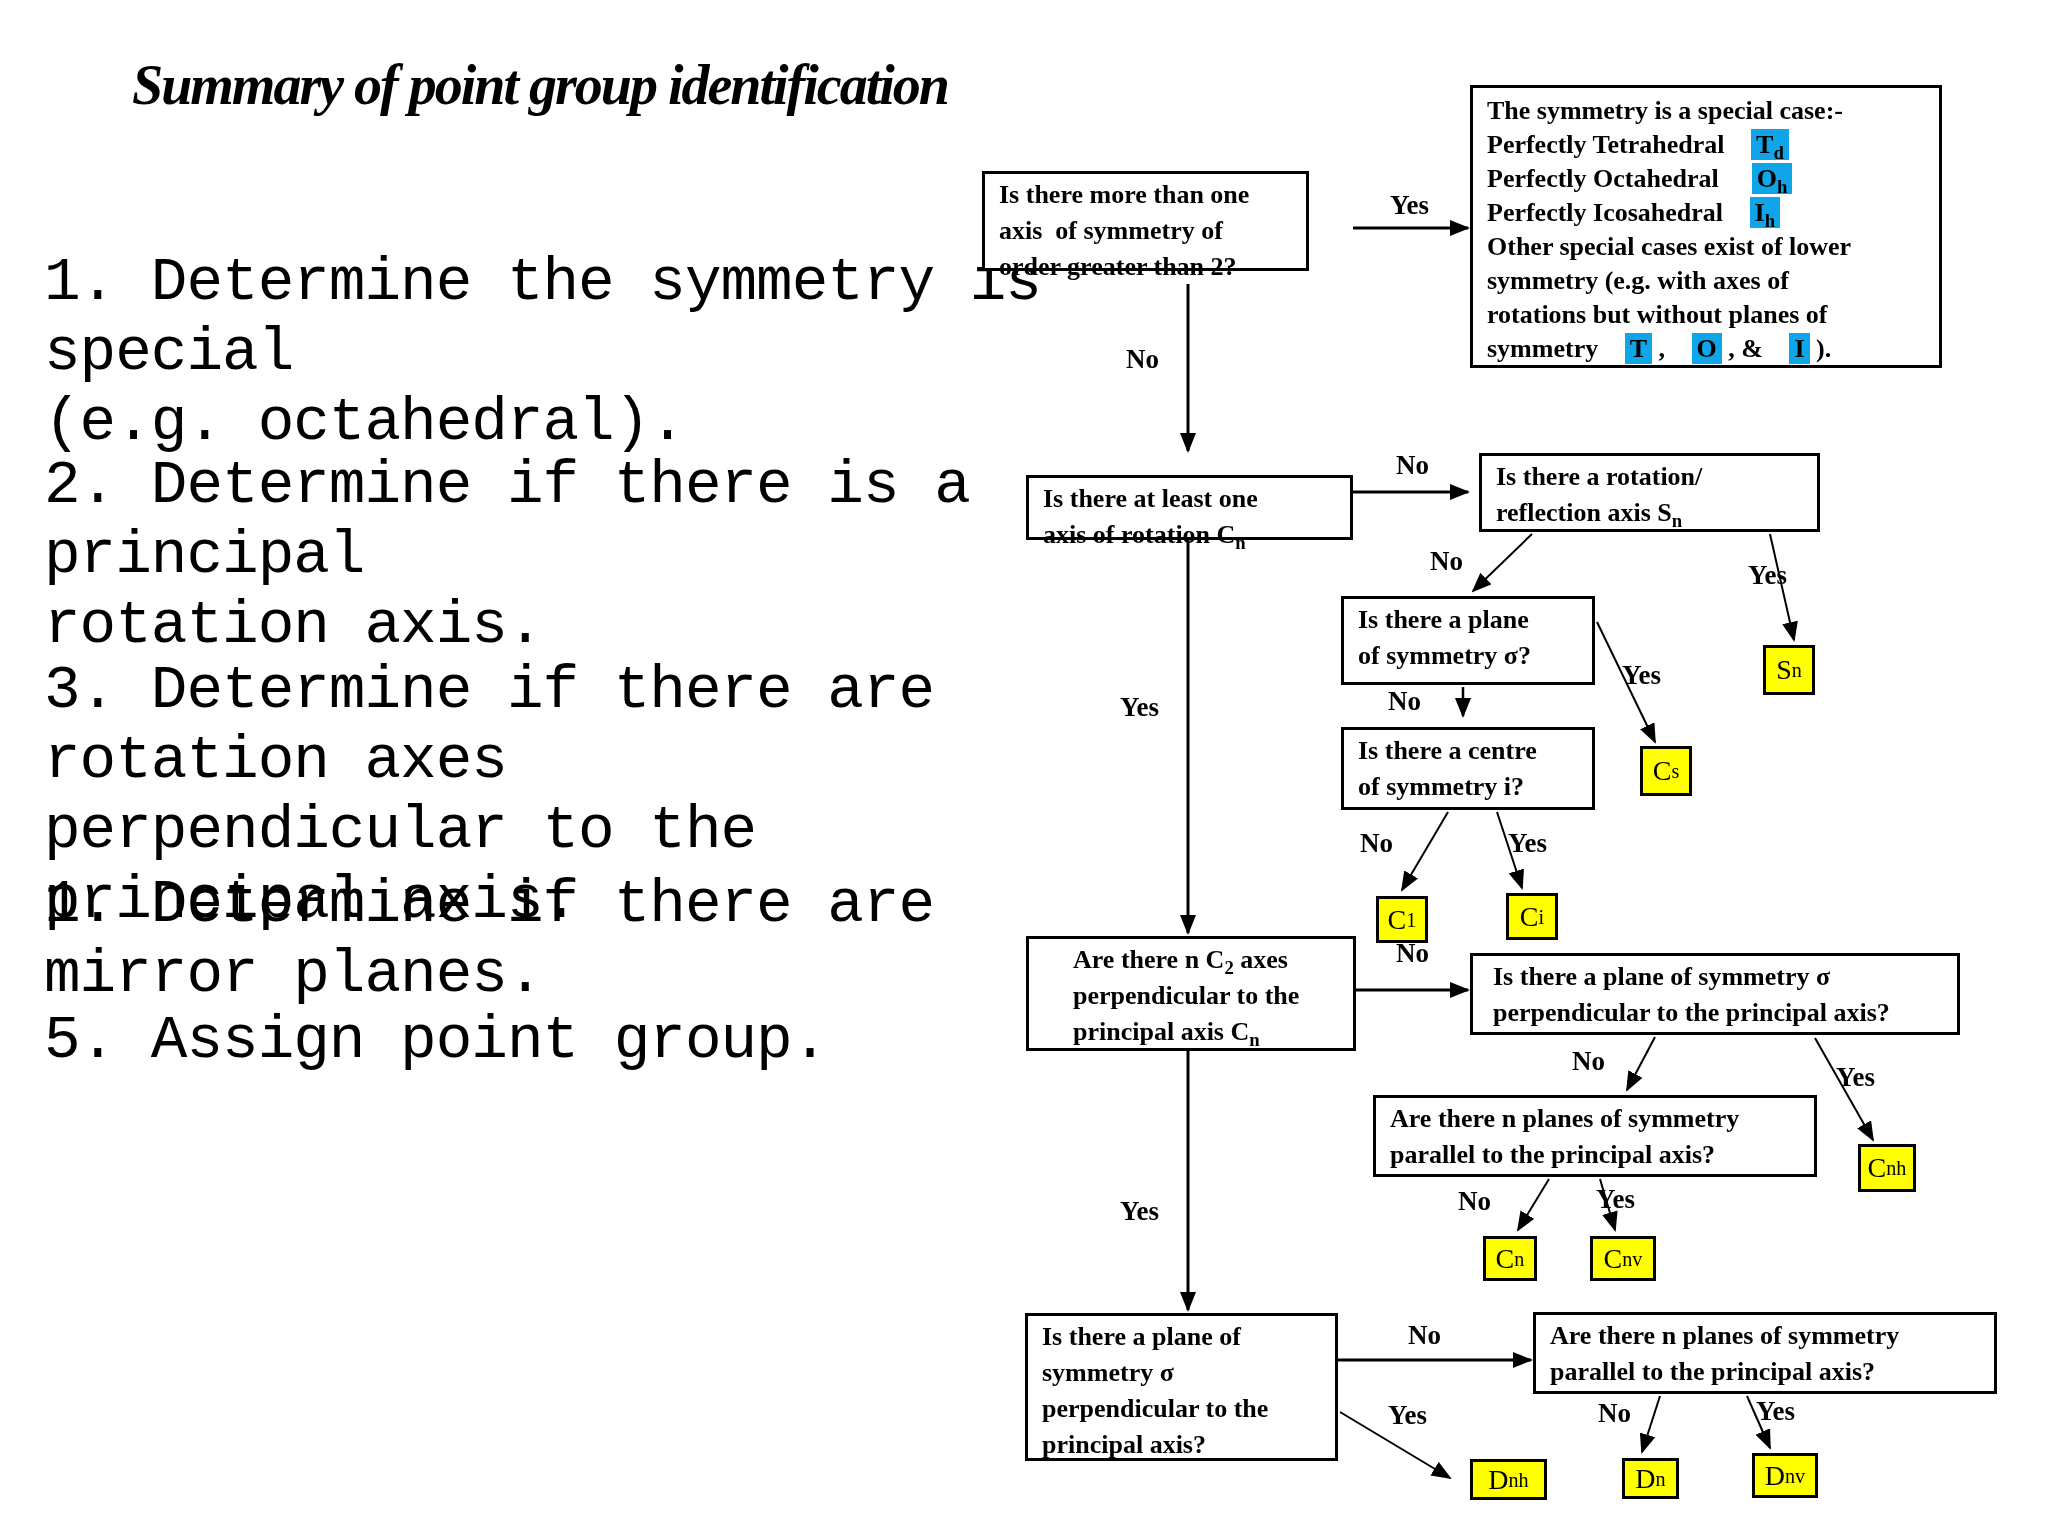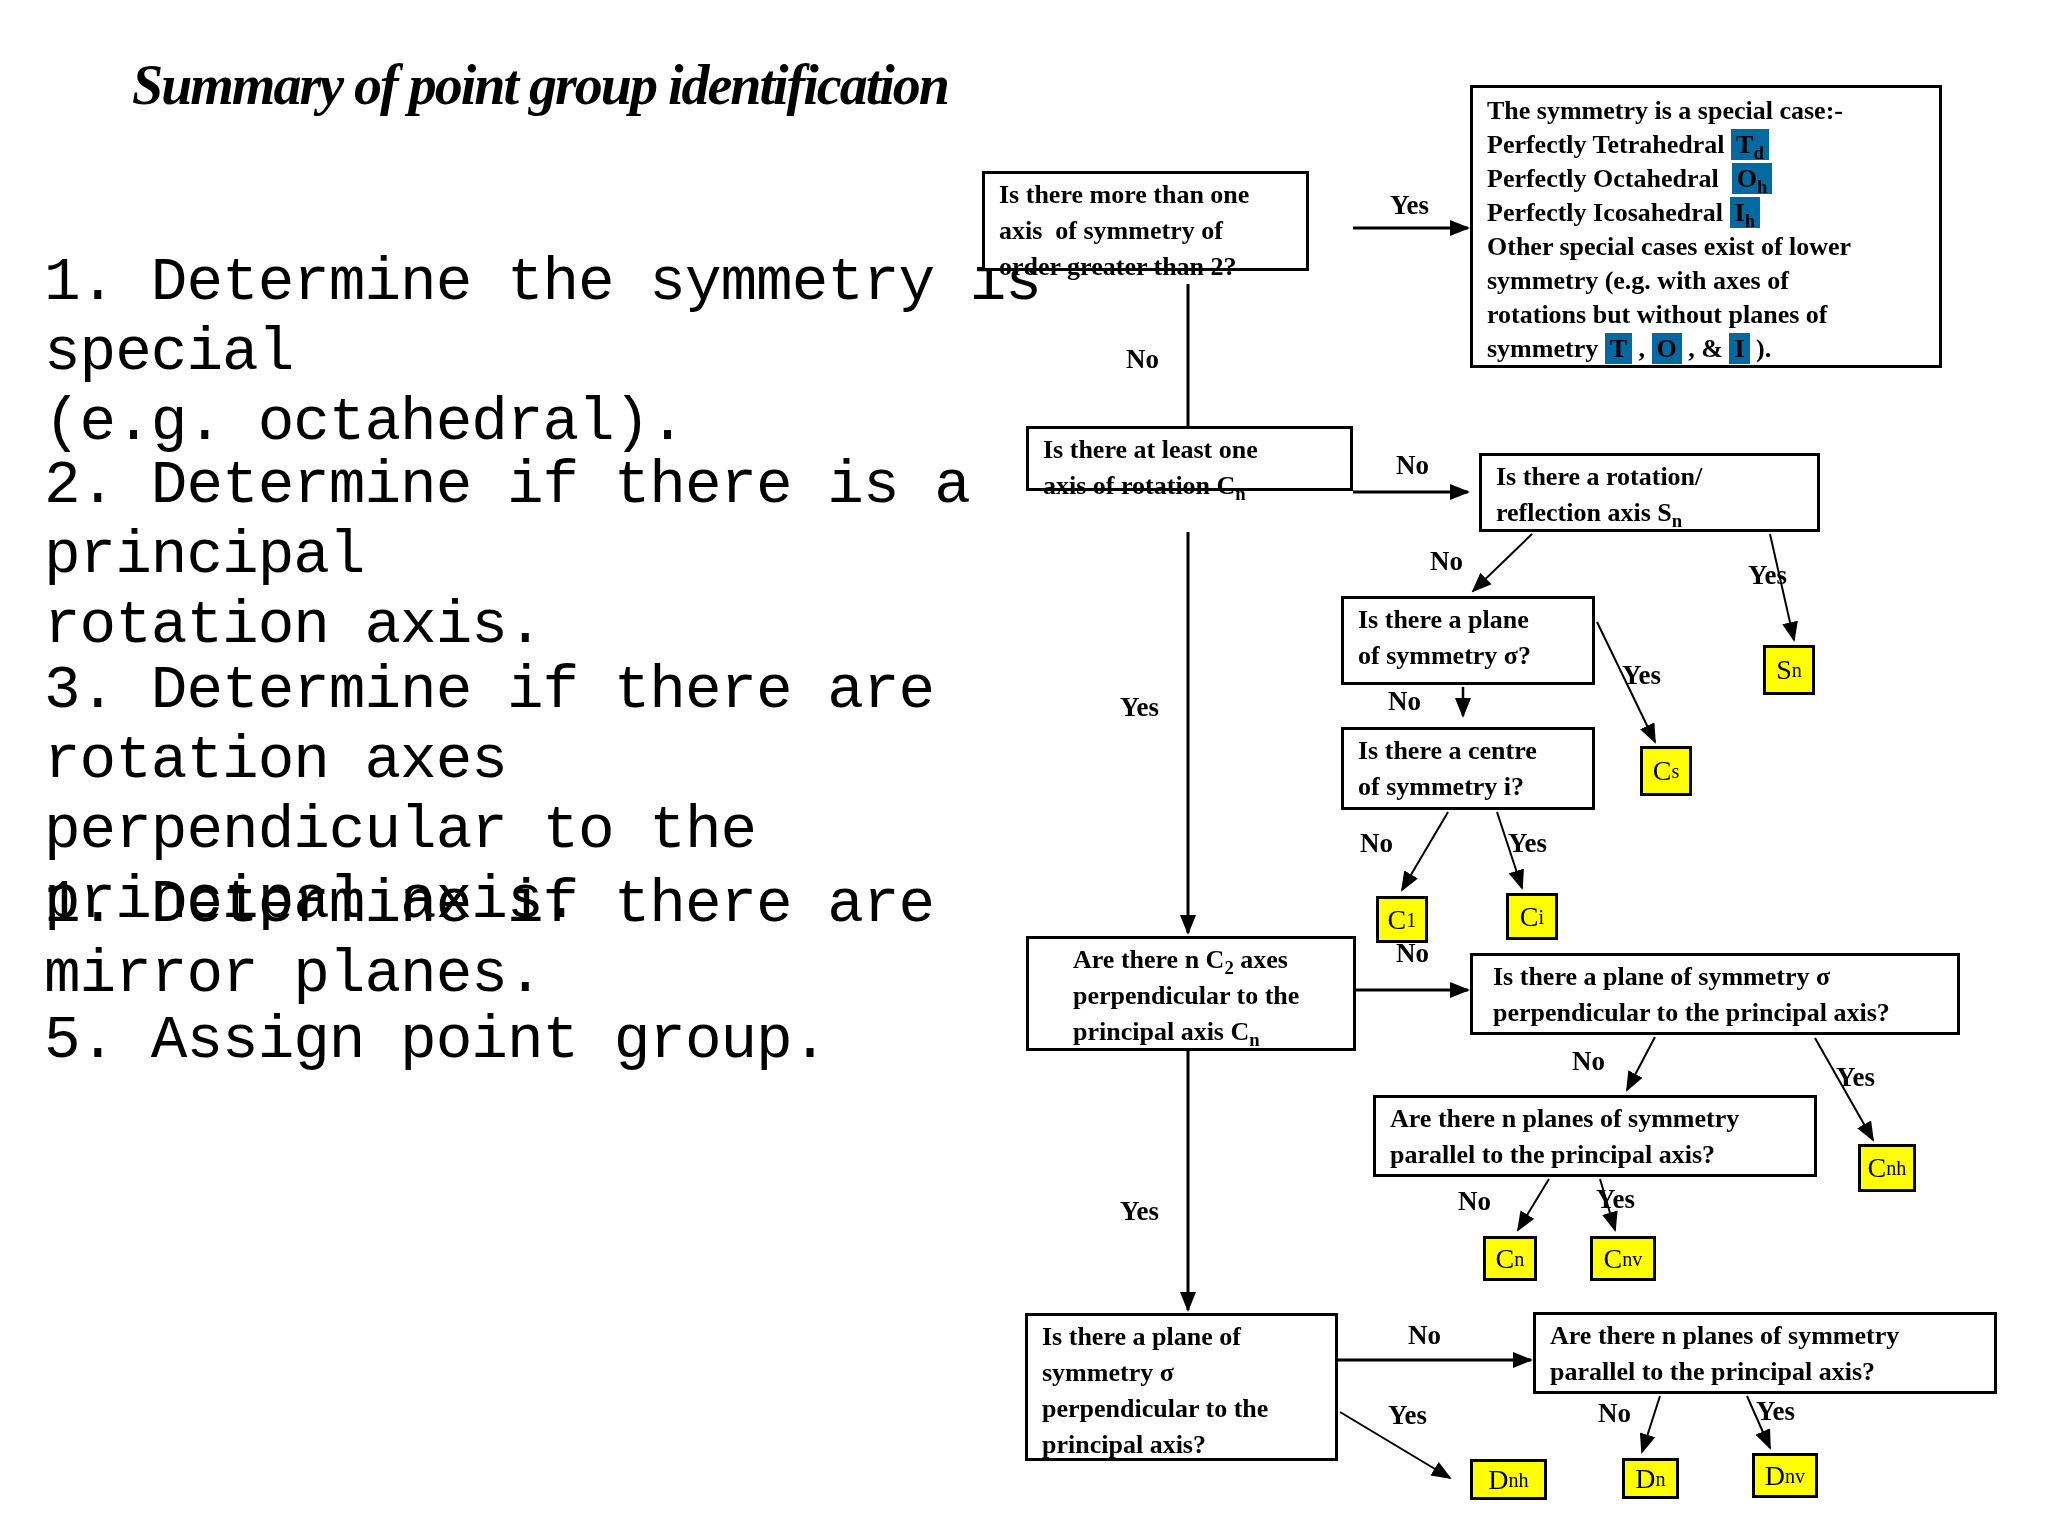--- a/index.html
+++ b/index.html
@@ -23,21 +23,21 @@
     position:absolute;background:#ffffff;border:3px solid #000000;
     font:bold 26px/36px "Liberation Serif", serif;
     padding:3px 6px 0 14px;white-space:pre-wrap;box-sizing:border-box;
   }
   .bigbox{
     position:absolute;background:#ffffff;border:3px solid #000000;
     font:bold 26px/34px "Liberation Serif", serif;
     padding:6px 6px 0 14px;box-sizing:border-box;white-space:pre-wrap;
   }
   .bigbox .line{min-height:34px;}
-  .hl{background:#0369a1;padding:1px 5px;}
+  .hl{background:#0ea5e9;padding:1px 5px;margin-left:20px;}
   .term{
     position:absolute;background:#ffff00;border:3px solid #000000;
     font:normal 28px/1 "Liberation Serif", serif;
     display:flex;align-items:center;justify-content:center;
     box-sizing:border-box;
   }
   .elabel{
     position:absolute;font:bold 27px/30px "Liberation Serif", serif;
     white-space:nowrap;
   }
@@ -82,21 +82,21 @@
   <div class="step" style="top:248px;">1. Determine the symmetry is special
 (e.g. octahedral).</div>
   <div class="step" style="top:451px;">2. Determine if there is a principal
 rotation axis.</div>
   <div class="step" style="top:656px;">3. Determine if there are rotation axes
 perpendicular to the principal axis.</div>
   <div class="step" style="top:870px;">1. Determine if there are mirror planes.</div>
   <div class="step" style="top:1006px;">5. Assign point group.</div>
 
   <div class="qbox" style="left:982px;top:171px;width:327px;height:100px;">Is there more than one<br>axis  of symmetry of<br>order greater than 2?</div>
-  <div class="qbox" style="left:1026px;top:426px;width:327px;height:65px;">Is there at least one<br>axis of rotation C<sub>n</sub></div>
+  <div class="qbox" style="left:1026px;top:475px;width:327px;height:65px;">Is there at least one<br>axis of rotation C<sub>n</sub></div>
   <div class="qbox" style="left:1479px;top:453px;width:341px;height:79px;">Is there a rotation/<br>reflection axis S<sub>n</sub></div>
   <div class="qbox" style="left:1341px;top:727px;width:254px;height:83px;">Is there a centre<br>of symmetry i?</div>
   <div class="qbox" style="left:1341px;top:596px;width:254px;height:89px;">Is there a plane<br>of symmetry σ?</div>
   <div class="qbox" style="left:1026px;top:936px;width:330px;height:115px;padding-left:44px;">Are there n C<sub>2</sub> axes<br>perpendicular to the<br>principal axis C<sub>n</sub></div>
   <div class="qbox" style="left:1470px;top:953px;width:490px;height:82px;padding-left:20px;">Is there a plane of symmetry σ<br>perpendicular to the principal axis?</div>
   <div class="qbox" style="left:1373px;top:1095px;width:444px;height:82px;">Are there n planes of symmetry<br>parallel to the principal axis?</div>
   <div class="qbox" style="left:1025px;top:1313px;width:313px;height:148px;">Is there a plane of<br>symmetry σ<br>perpendicular to the<br>principal axis?</div>
   <div class="qbox" style="left:1533px;top:1312px;width:464px;height:82px;">Are there n planes of symmetry<br>parallel to the principal axis?</div>
 
   <div class="bigbox" style="left:1470px;top:85px;width:472px;height:283px;"><div class="line">The symmetry is a special case:-</div><div class="line">Perfectly Tetrahedral <span class="hl">T<sub>d</sub></span></div><div class="line">Perfectly Octahedral  <span class="hl">O<sub>h</sub></span></div><div class="line">Perfectly Icosahedral <span class="hl">I<sub>h</sub></span></div><div class="line">Other special cases exist of lower</div><div class="line">symmetry (e.g. with axes of</div><div class="line">rotations but without planes of</div><div class="line">symmetry <span class="hl">T</span> , <span class="hl">O</span> , &amp; <span class="hl">I</span> ).</div></div>

